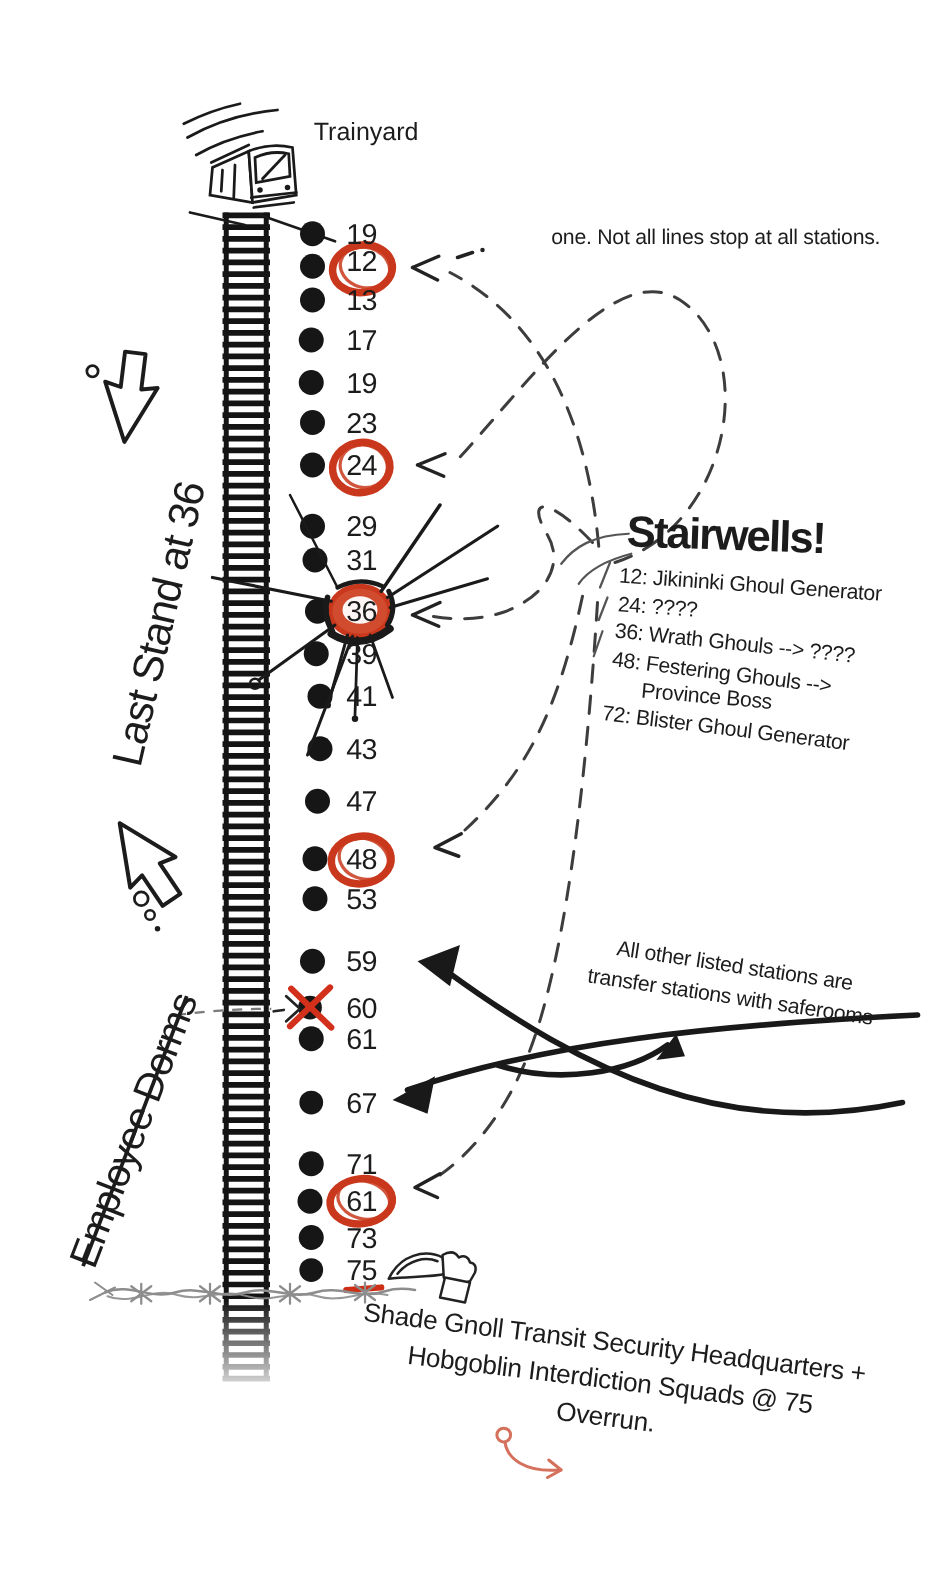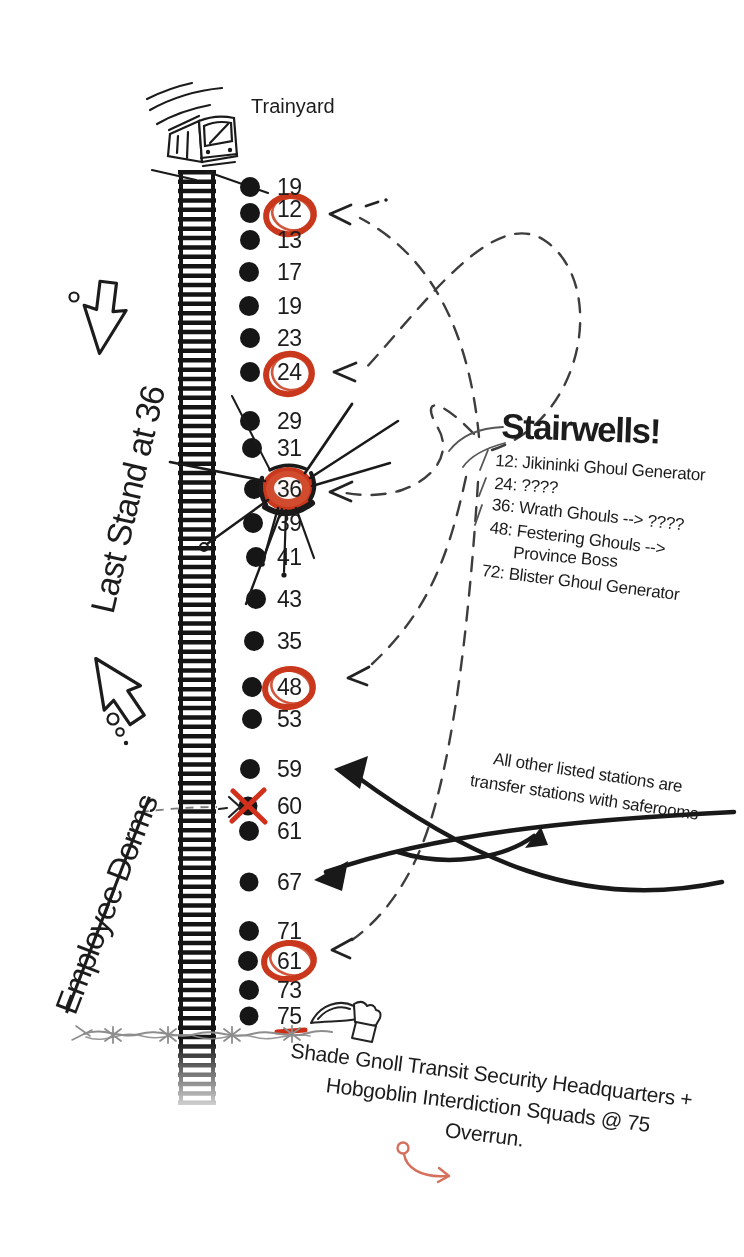--- a/index.html
+++ b/index.html
@@ -191,39 +191,40 @@
 
   <g stroke="#d4705c" stroke-width="2.4" fill="none" stroke-linecap="round">
     <circle cx="403" cy="1148" r="5.5"></circle>
     <path d="M 404 1154 C 406 1167 420 1178 447 1176"></path>
     <path d="M 449 1176 L 439 1168 M 449 1176 L 438 1182"></path>
   </g>
 </svg>
 
 <div class="hw" style="left:251px;top:95px;font-size:20px;">Trainyard</div>
 
+<div class="hw note-line" style="left:441px;top:177px;">one. Not all lines stop at all stations.</div>
 
 <div class="hw center" style="left:-22px;top:480px;width:300px;font-size:34px;letter-spacing:-1px;transform:rotate(-77deg);">Last Stand at 36</div>
 
 <div class="hw center" style="left:-18px;top:886px;width:250px;font-size:32px;letter-spacing:-1px;transform:rotate(-69deg);text-decoration:line-through;text-decoration-thickness:3px;">Employee Dorms</div>
 
 <div class="hw st" style="top:174px">19</div>
 <div class="hw st" style="top:196px">12</div>
 <div class="hw st" style="top:227px">13</div>
 <div class="hw st" style="top:259px">17</div>
 <div class="hw st" style="top:293px">19</div>
 <div class="hw st" style="top:325px">23</div>
 <div class="hw st" style="top:359px">24</div>
 <div class="hw st" style="top:408px">29</div>
 <div class="hw st" style="top:435px">31</div>
 <div class="hw st" style="top:476px">36</div>
 <div class="hw st" style="top:510px">39</div>
 <div class="hw st" style="top:544px">41</div>
 <div class="hw st" style="top:586px">43</div>
-<div class="hw st" style="top:628px">35</div>
+<div class="hw st" style="top:628px">47</div>
 <div class="hw st" style="top:674px">48</div>
 <div class="hw st" style="top:706px">53</div>
 <div class="hw st" style="top:756px">59</div>
 <div class="hw st" style="top:793px">60</div>
 <div class="hw st" style="top:818px">61</div>
 <div class="hw st" style="top:869px">67</div>
 <div class="hw st" style="top:918px">71</div>
 <div class="hw st" style="top:948px">61</div>
 <div class="hw st" style="top:977px">73</div>
 <div class="hw st" style="top:1003px">75</div>

